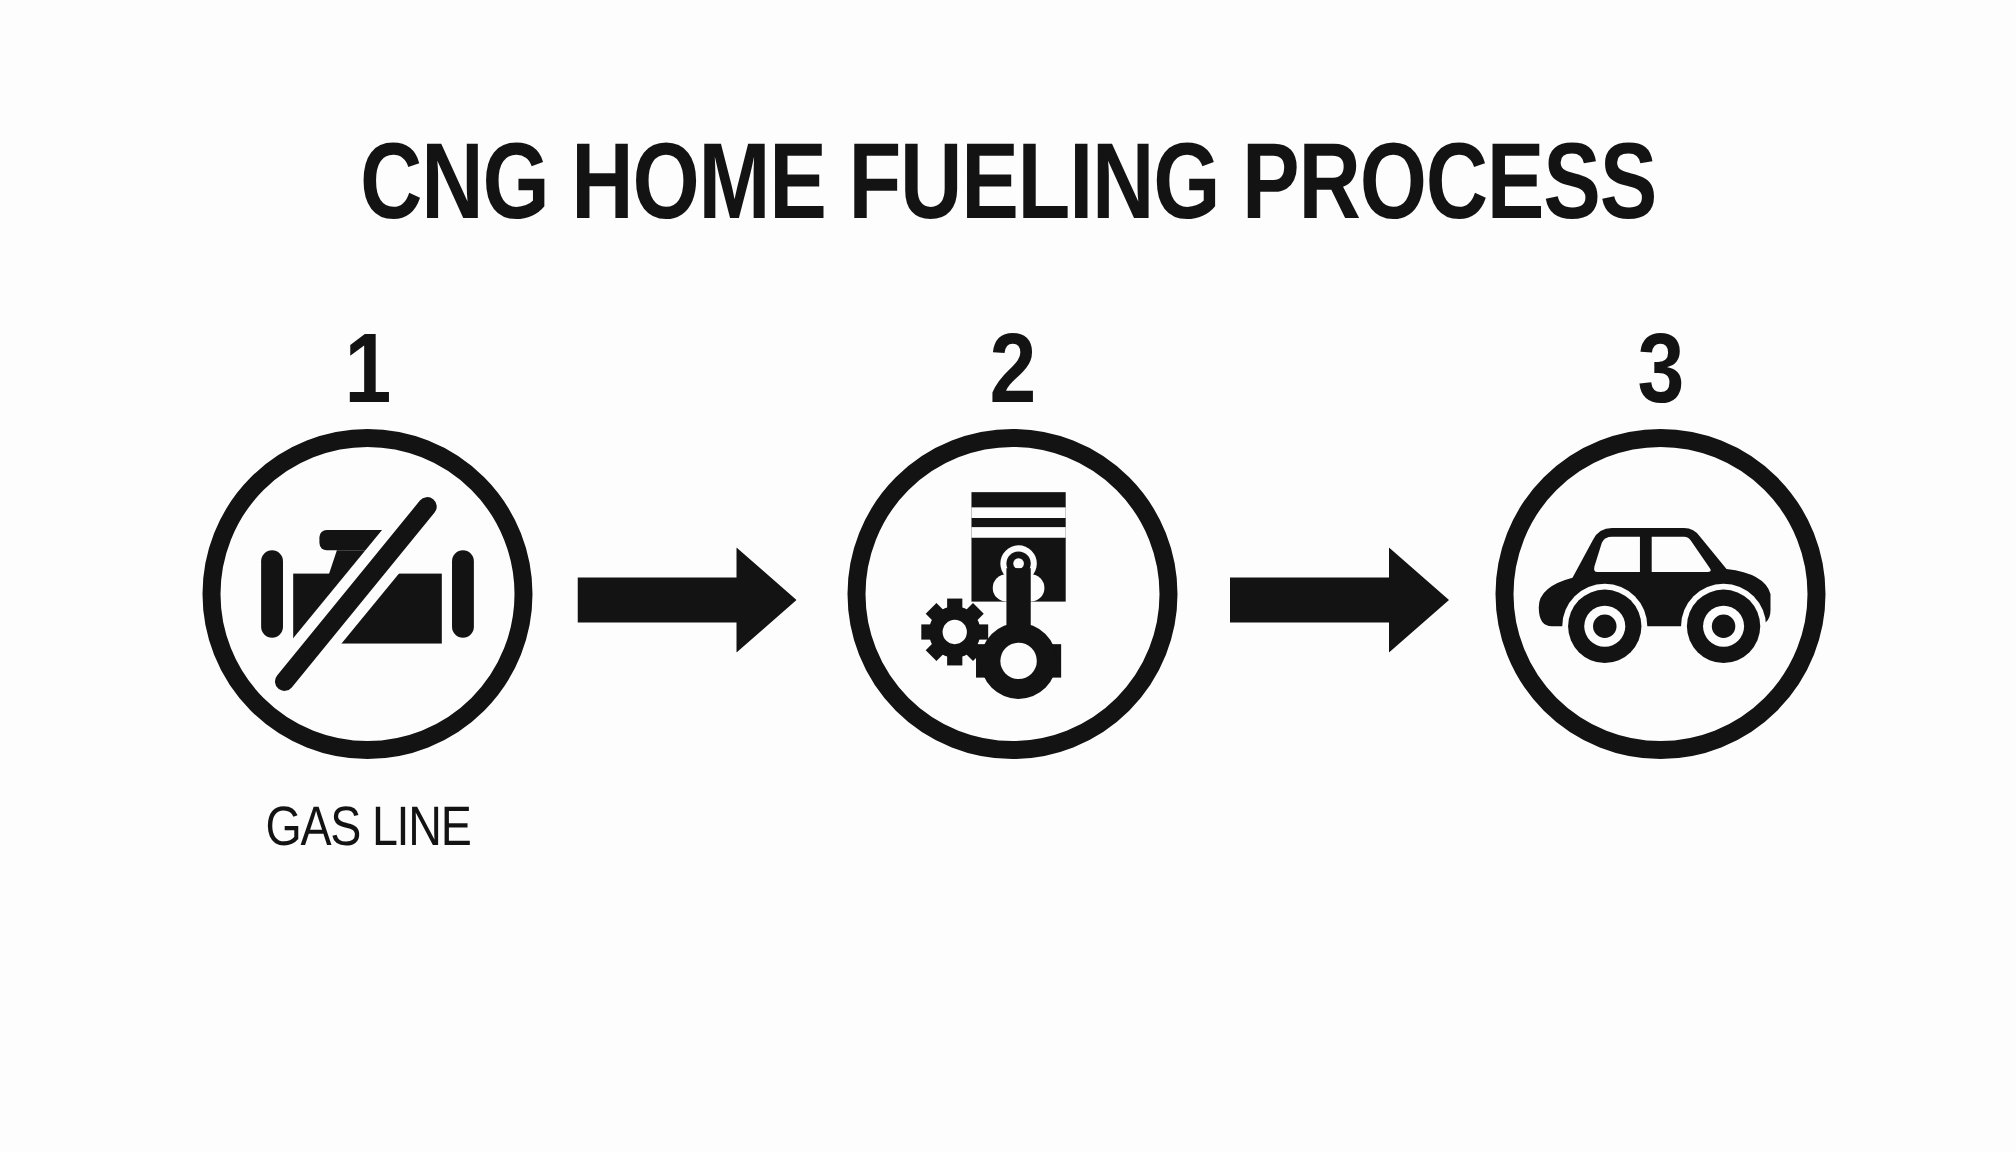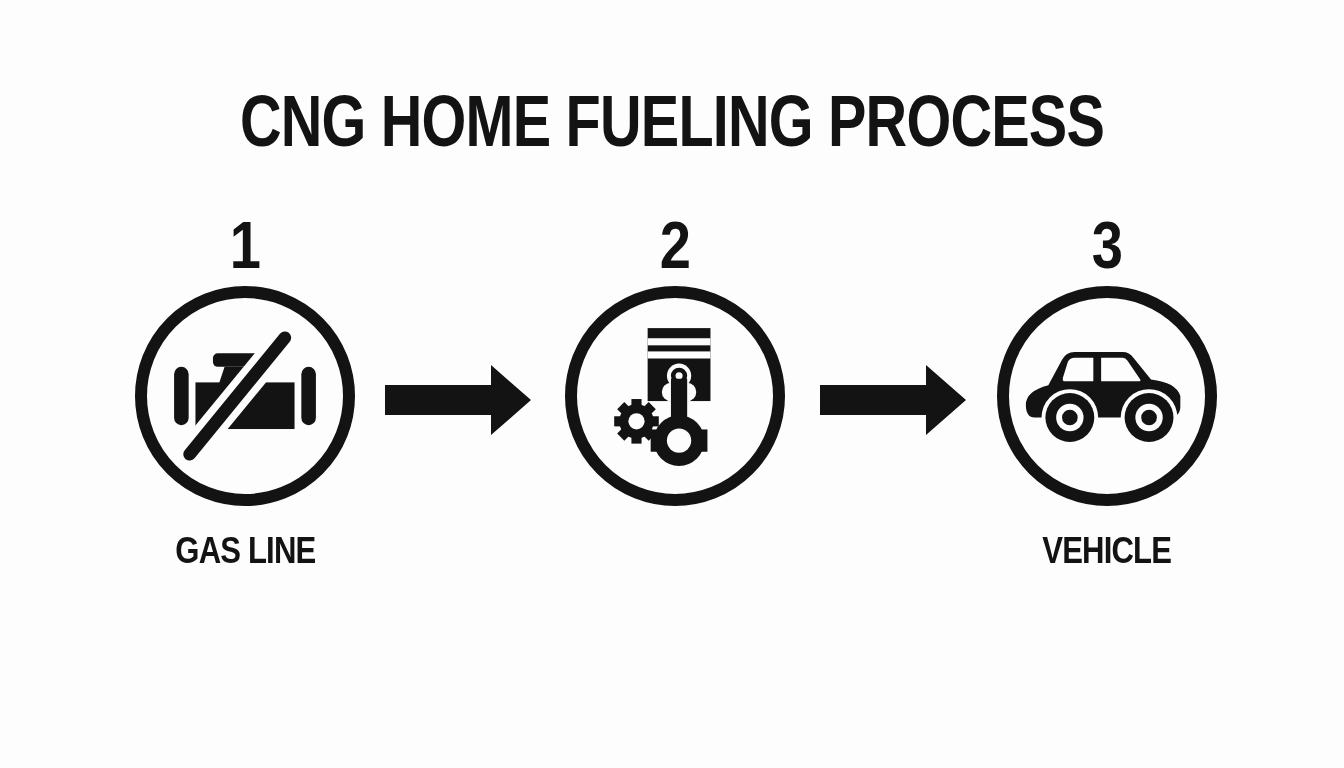--- a/index.html
+++ b/index.html
@@ -48,21 +48,21 @@
     border-radius:50%;
     display:flex;
     align-items:center;
     justify-content:center;
     background:#fdfdfd;
   }
   .step-label{
     margin-top:26px;
     font-size:37px;
     line-height:38px;
-    font-weight:700;
+    font-weight:400;
     white-space:nowrap;
   }
   .step-label .condense{transform:scaleX(0.84);}
   .arrow{
     position:absolute;
     top:365px;
   }
   .arrow-1{left:385px;}
   .arrow-2{left:820px;}
   .icon svg{display:block;}
@@ -161,18 +161,15 @@
           <circle cx="52" cy="77" r="25" fill="#131313"></circle>
           <circle cx="52" cy="77" r="14" fill="#fdfdfd"></circle>
           <circle cx="52" cy="77" r="8" fill="#131313"></circle>
           <circle cx="133" cy="77" r="29" fill="#fdfdfd"></circle>
           <circle cx="133" cy="77" r="25" fill="#131313"></circle>
           <circle cx="133" cy="77" r="14" fill="#fdfdfd"></circle>
           <circle cx="133" cy="77" r="8" fill="#131313"></circle>
         </svg>
       </span>
     </div>
-    <div class="step-label">
-      <span class="condense">VEHICLE</span>
-    </div>
   </div>
 
 </div>
 
 </body></html>

